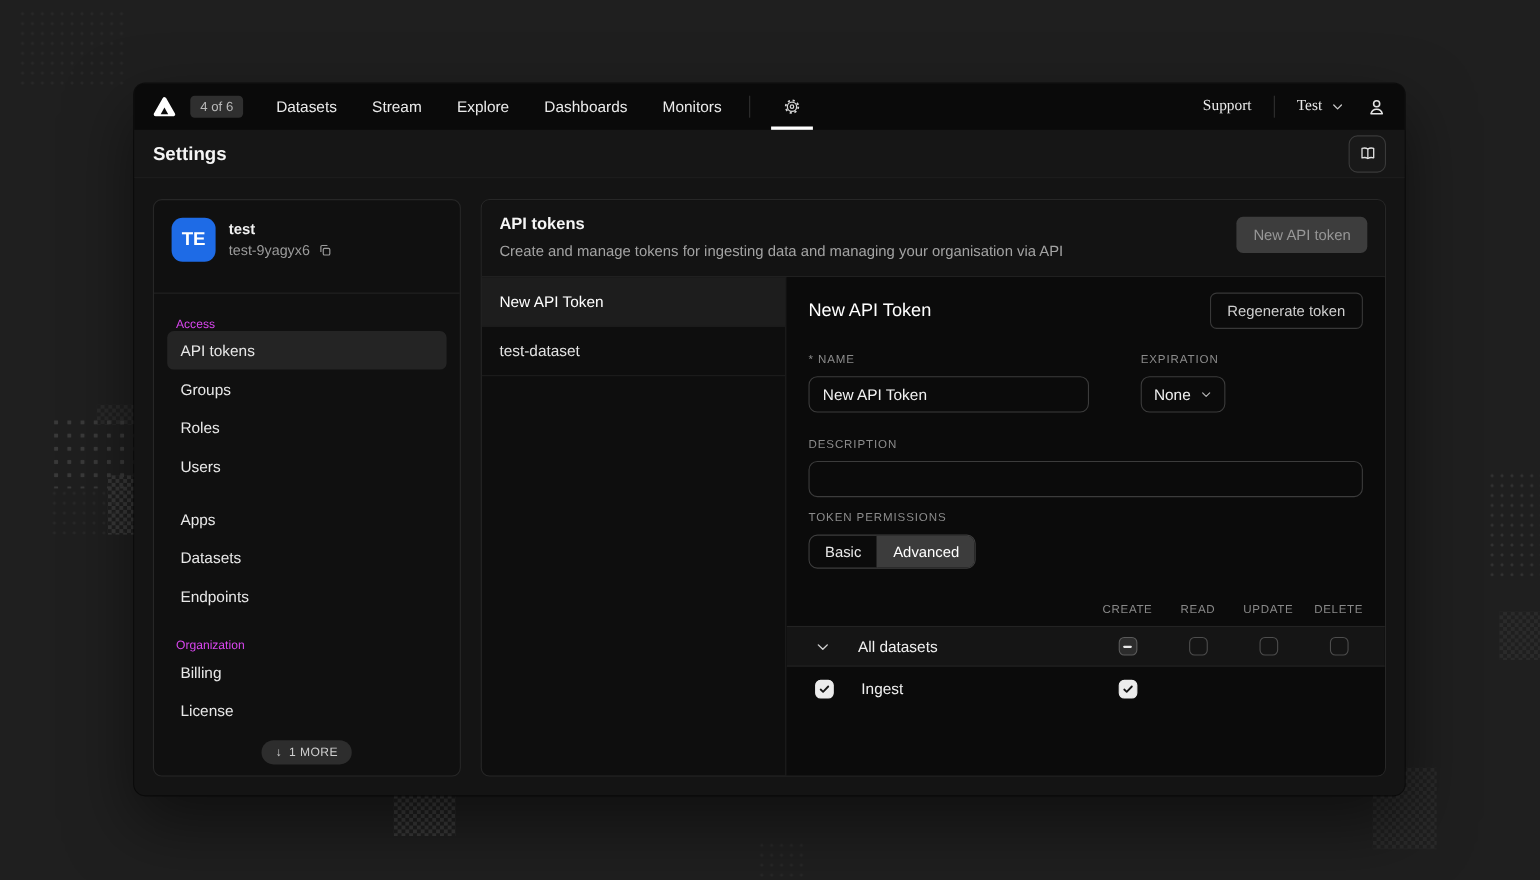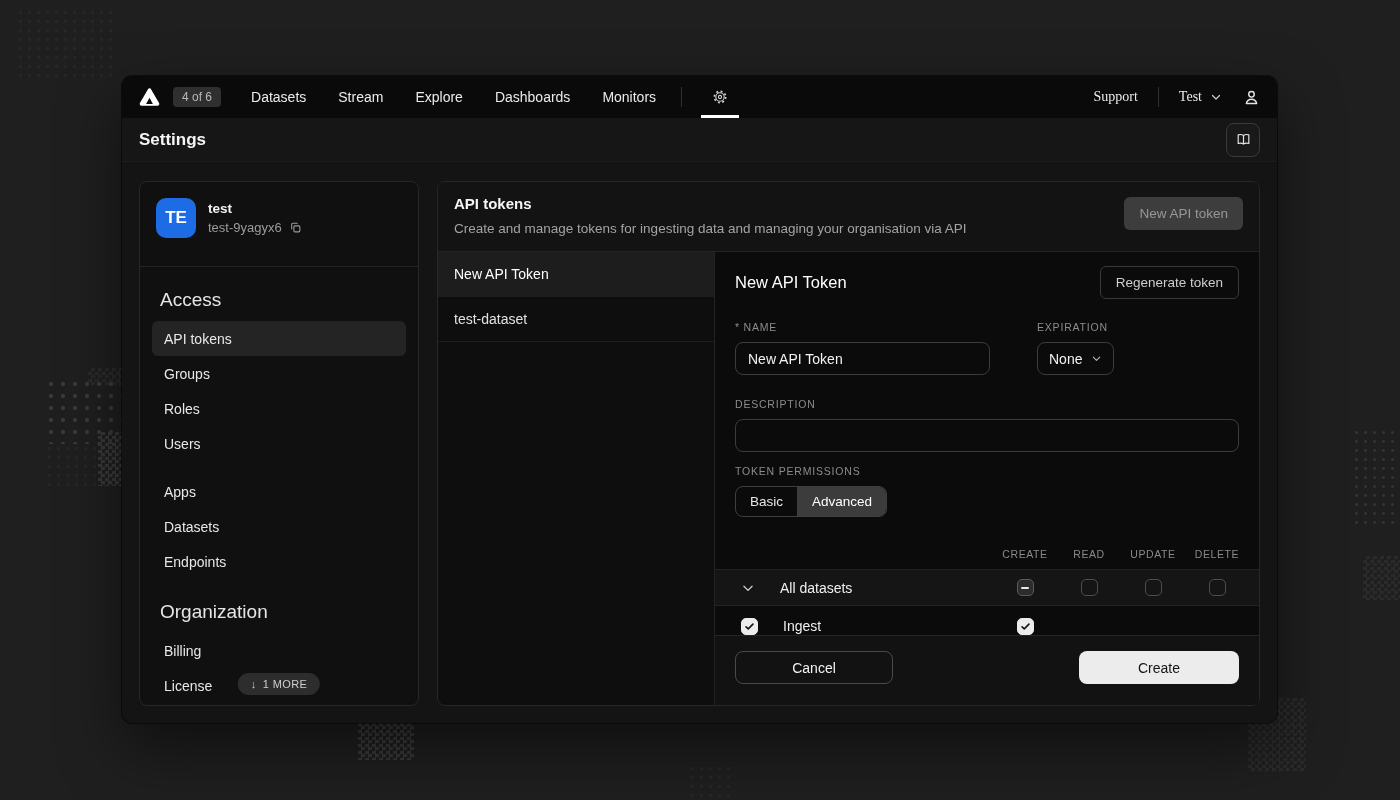--- a/index.html
+++ b/index.html
@@ -49,21 +49,21 @@
   
   .content { flex:1; display:flex; padding:19px 17px 17px; gap:18px; min-height:0; }
 
   
   .sidebar { width:280px; flex-shrink:0; background:#101010; border:1px solid #272727; border-radius:8px; padding:12px; position:relative; overflow:hidden; }
   .profile { display:flex; gap:12px; align-items:center; margin:0 -12px; padding:4px 16px 28px; border-bottom:1px solid #232323; }
   .avatar { width:40px; height:40px; border-radius:10px; display:flex; align-items:center; justify-content:center; font-size:17px; font-weight:700; color:#fff; flex-shrink:0; }
   .org-name { font-size:13.5px; font-weight:700; color:#f2f2f2; }
   .org-slug { font-size:13px; color:#9b9b9b; display:flex; align-items:center; gap:7px; margin-top:4px; }
   .side-section { margin-top:13px; }
-  .side-section-label { font-size:19px; color:#e5e5e5; padding:9px 8px 10px; }
+  .side-section-label { font-size:11px; color:#d946ef; padding:9px 8px 0; }
   .side-item { height:35px; display:flex; align-items:center; padding:0 12px; border-radius:6px; font-size:14px; color:#e8e8e8; cursor:pointer; }
   .side-item.active { background:#242424; }
   .more-badge { position:absolute; left:50%; transform:translateX(-50%); bottom:10px; background:#2d2d2d; border-radius:999px; padding:5px 13px; font-size:11px; letter-spacing:.4px; color:#cfcfcf; display:flex; gap:6px; align-items:center; cursor:pointer; }
 
   
   .main-panel { flex:1; background:#0e0e0e; border:1px solid #272727; border-radius:8px; display:flex; flex-direction:column; overflow:hidden; min-width:0; }
   .panel-header { background:#131313; border-bottom:1px solid #232323; padding:13px 16px 15px; display:flex; align-items:flex-start; }
   .panel-title { font-size:15px; font-weight:700; color:#f5f5f5; }
   .panel-desc { font-size:13.5px; color:#a3a3a3; margin-top:9px; }
   .new-token-btn { margin-left:auto; margin-top:2px; background:#3d3d3d; color:#979797; border:none; border-radius:6px; padding:9px 15px; font-size:13.5px; font-family:inherit; cursor:default; }
@@ -373,21 +373,17 @@
                       <span class="checkbox st-none"></span>
                     </span>
                   <span class="pt-cell">
                       <span class="checkbox st-none"></span>
                     </span>
                 </div>
               </div>
             </div>
           </div>
 
-          <div class="detail-footer">
-            <button class="cancel-btn">Cancel</button>
-            <button class="create-btn">Create</button>
-          </div>
         </div>
       </div>
     </div>
   </div>
 </div>
 
 </body></html>

